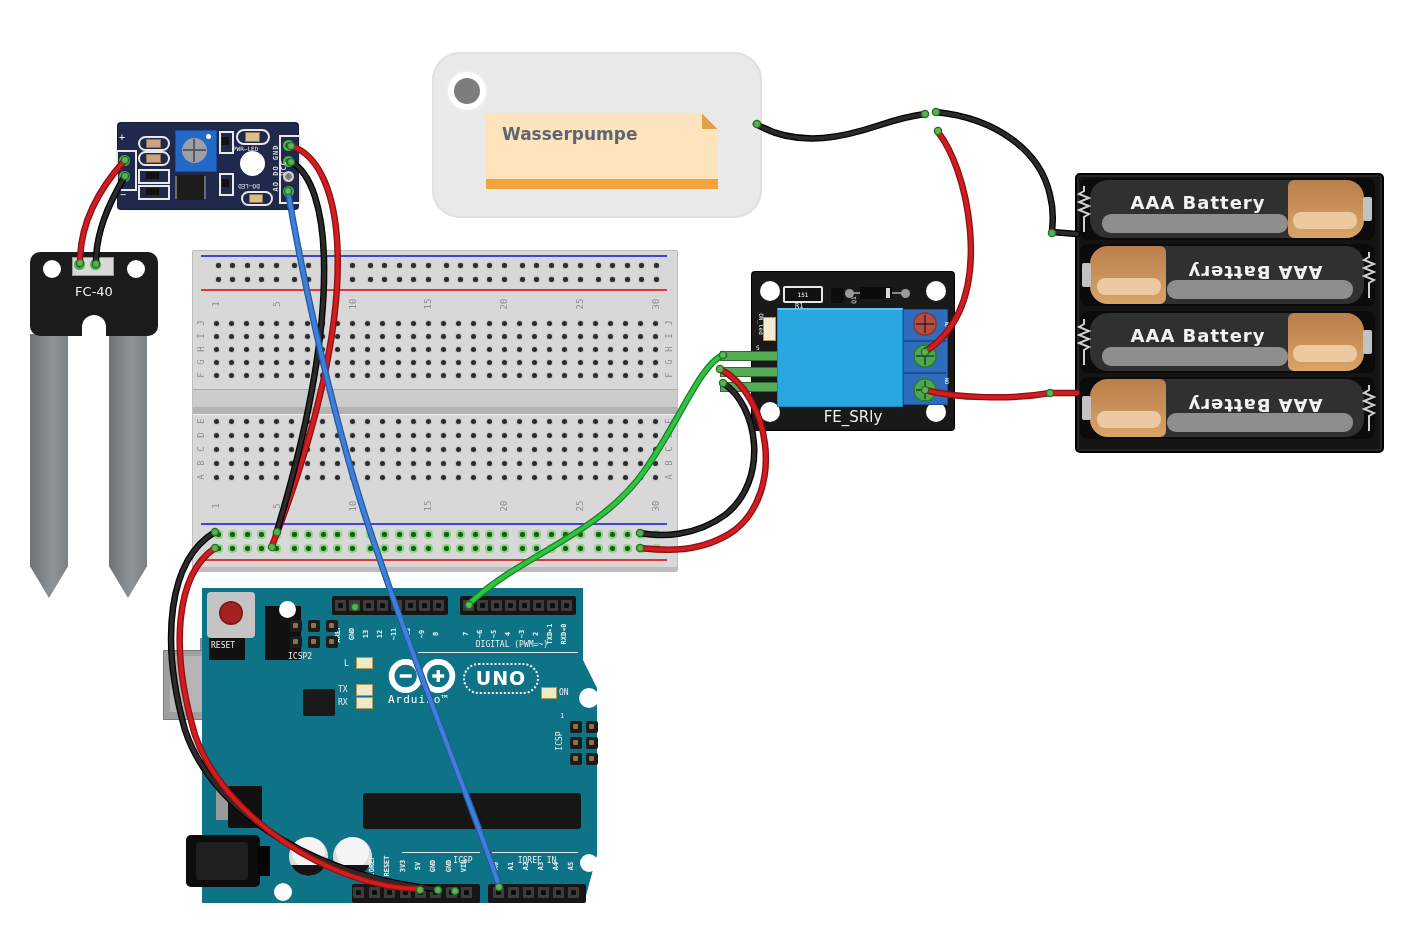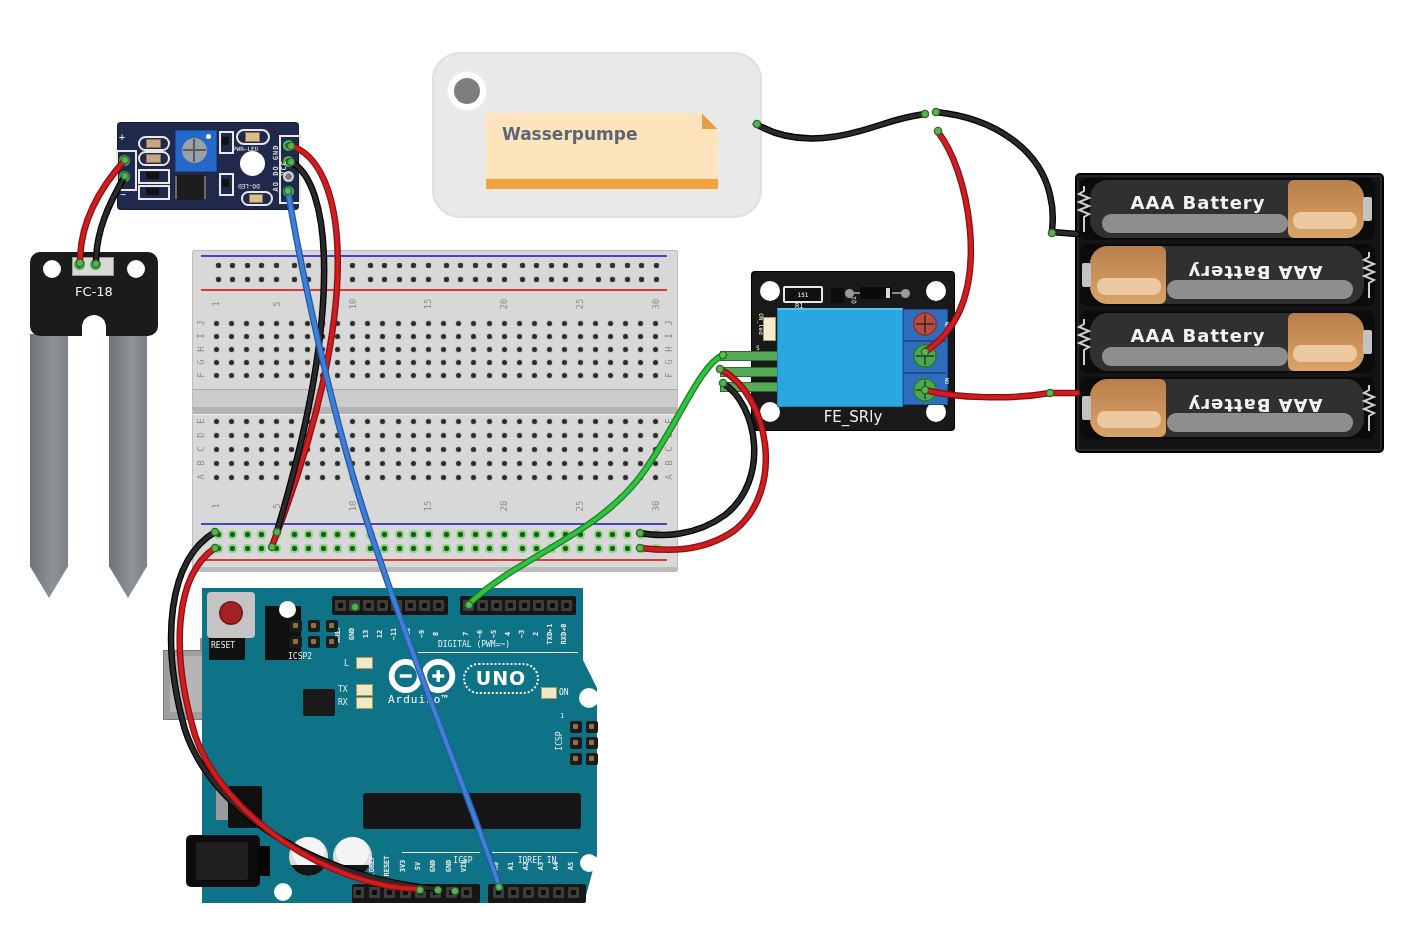--- a/index.html
+++ b/index.html
@@ -82,21 +82,21 @@
   <div class="abs" id="pump-label">Wasserpumpe</div>
 
   <div class="abs prong" style="left:30px;"></div>
   <div class="abs prong" style="left:109px;"></div>
   <div class="abs" id="probe-head"></div>
   <div class="abs hole" style="left:43px;top:260px;width:18px;height:18px;"></div>
   <div class="abs hole" style="left:127px;top:260px;width:18px;height:18px;"></div>
   <div class="abs" style="left:72px;top:257px;width:40px;height:17px;background:#d8d8d8;border:1px solid #9a9a9a;"></div>
   <div class="abs pad" style="left:74px;top:259px;"></div>
   <div class="abs pad" style="left:90px;top:259px;"></div>
-  <div class="abs" style="left:58px;top:284px;width:72px;height:16px;color:#f2f2f2;font-size:13px;text-align:center;">FC-18</div>
+  <div class="abs" style="left:58px;top:284px;width:72px;height:16px;color:#f2f2f2;font-size:13px;text-align:center;">FC-40</div>
   <div class="abs" style="left:82px;top:315px;width:24px;height:24px;background:#ffffff;border-radius:12px 12px 0 0;"></div>
 
   <div class="abs" id="sensor-board"></div>
   <div class="abs" style="left:116px;top:150px;width:17px;height:37px;border:2px solid #e8e8e8;"></div>
   <div class="abs pad" style="left:119px;top:155px;"></div>
   <div class="abs pad" style="left:119px;top:171px;"></div>
   <div class="abs silk" style="left:119px;top:132px;font-size:10px;">+</div>
   <div class="abs silk" style="left:120px;top:189px;font-size:10px;">−</div>
   <div class="abs stadium" style="left:138px;top:136px;width:28px;height:11px;"></div>
   <div class="abs chip-tan" style="left:146px;top:139px;width:13px;height:7px;"></div>
@@ -602,21 +602,21 @@
 
   <div class="abs" style="left:207px;top:592px;width:48px;height:46px;background:#c4c4c4;border-radius:4px;box-shadow:-4px 8px 0 -6px #111,52px 8px 0 -6px #111,-4px 28px 0 -6px #111,52px 28px 0 -6px #111;"></div>
   <div class="abs" style="left:219px;top:601px;width:24px;height:24px;border-radius:50%;background:radial-gradient(circle,#a32222 0 60%,#7c1717 61% 100%);"></div>
   <div class="abs silk" style="left:211px;top:641px;">RESET</div>
   <div class="abs hole" style="left:279px;top:601px;width:17px;height:17px;"></div>
   <div class="abs hole" style="left:579px;top:688px;width:20px;height:20px;"></div>
   <div class="abs hole" style="left:274px;top:883px;width:18px;height:18px;"></div>
   <div class="abs hole" style="left:580px;top:854px;width:18px;height:18px;"></div>
 
   <div class="abs silk" style="left:288px;top:652px;">ICSP2</div>
-  <div class="abs silk" style="left:400px;top:640px;width:148px;text-align:center;">DIGITAL (PWM=~)</div>
+  <div class="abs silk" style="left:400px;top:640px;width:148px;text-align:right;">DIGITAL (PWM=~)</div>
   <div class="abs" style="left:418px;top:652px;width:160px;height:1px;background:#e8e8e8;"></div>
 
   <div class="abs silk" style="left:344px;top:659px;">L</div>
   <div class="abs led" style="left:356px;top:657px;"></div>
   <div class="abs silk" style="left:338px;top:685px;">TX</div>
   <div class="abs led" style="left:356px;top:684px;"></div>
   <div class="abs silk" style="left:338px;top:698px;">RX</div>
   <div class="abs led" style="left:356px;top:697px;"></div>
   <div class="abs led" style="left:541px;top:687px;width:14px;"></div>
   <div class="abs silk" style="left:559px;top:688px;">ON</div>

